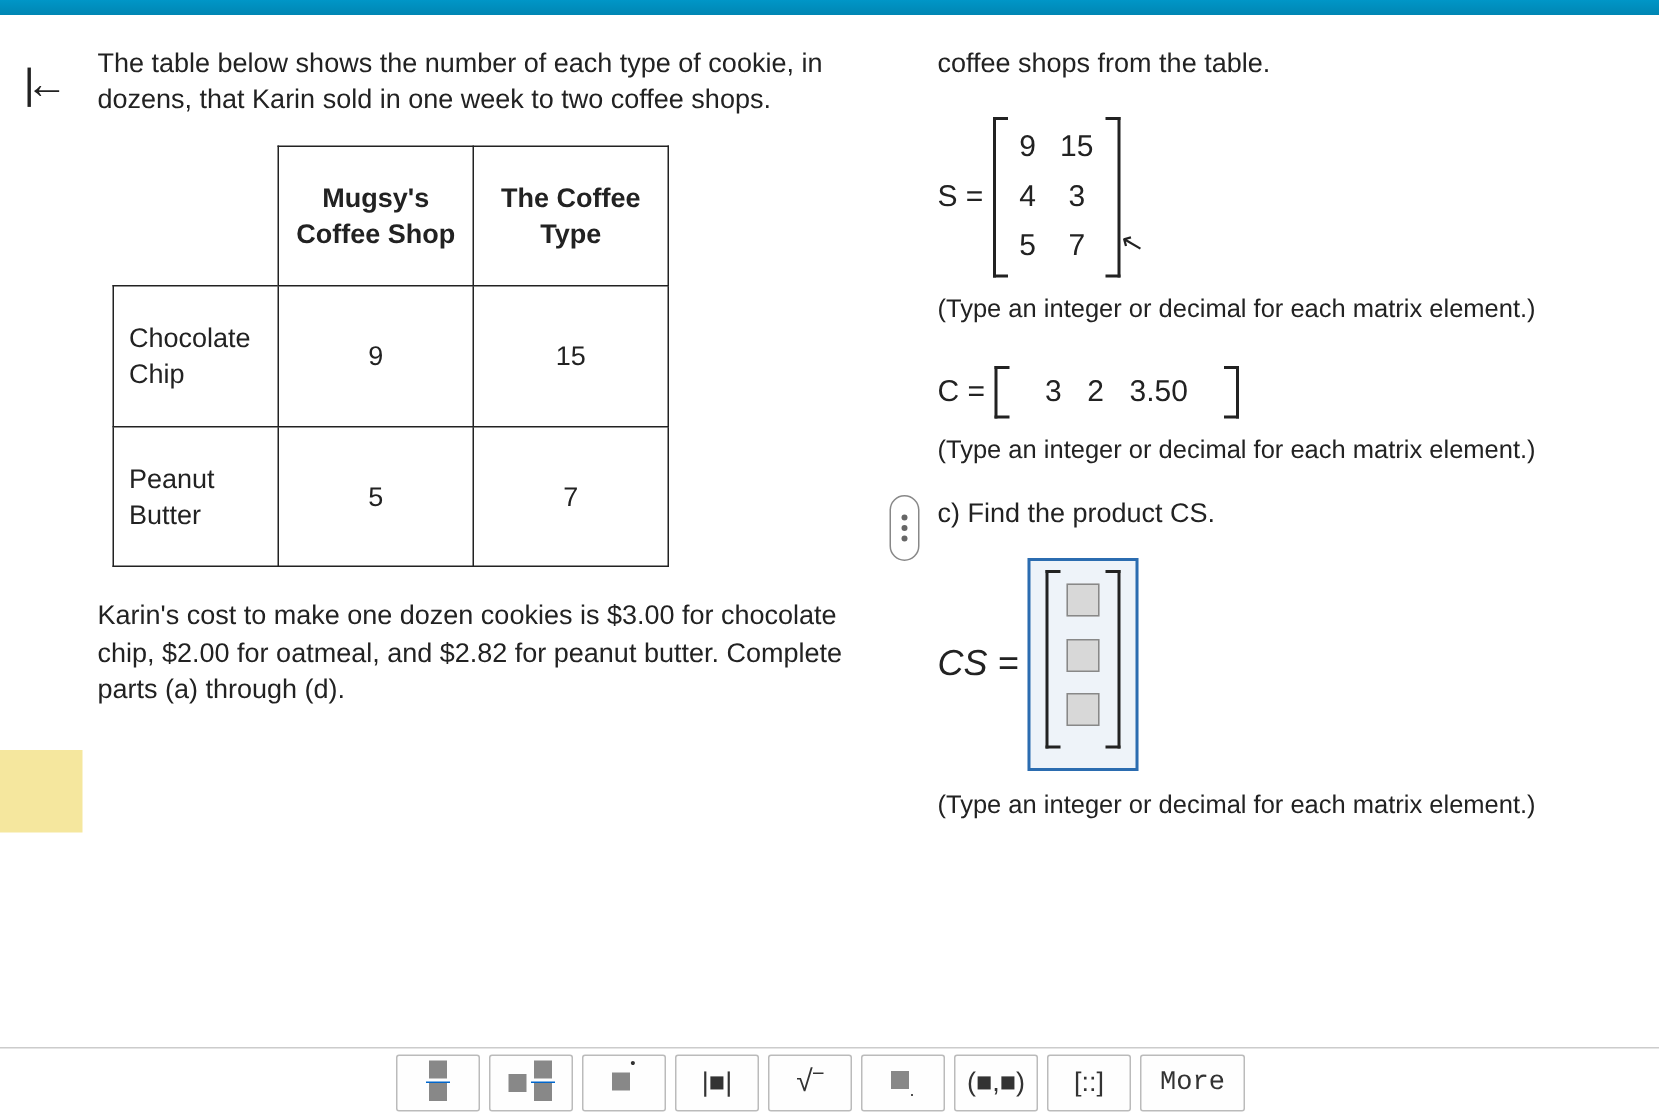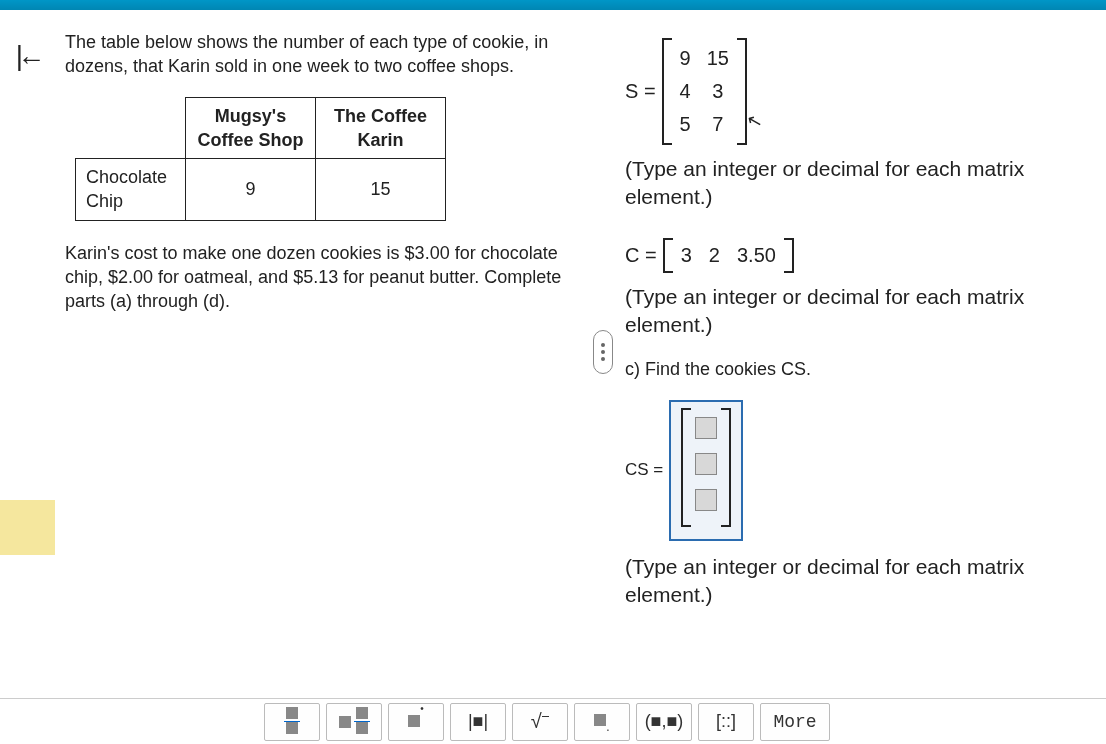--- a/index.html
+++ b/index.html
@@ -55,21 +55,21 @@
     position: relative;
   }
   .intro { margin-bottom: 18px; }
   table.data {
     border-collapse: collapse;
     margin-left: 10px;
     margin-bottom: 20px;
   }
   table.data th, table.data td {
     border: 1.5px solid #222;
-    padding: 6px 10px;
+    padding: 22px 10px;
     text-align: center;
     font-size: 18px;
     font-weight: normal;
   }
   table.data th.row-head { text-align: left; font-weight: normal; width:110px;}
   table.data th.col-head { font-weight: bold; width:130px;}
   table.data .corner { border: none; }
   .cost-para { margin-top: 10px; }
 
   .matrix-wrap {
@@ -96,33 +96,33 @@
   .matrix td {
     padding: 3px 8px;
     text-align: center;
     font-size: 20px;
     min-width: 24px;
   }
 
   .row-matrix {
     display: inline-block;
     position: relative;
-    padding: 4px 12px;
+    padding: 4px 28px;
   }
   .row-matrix::before, .row-matrix::after {
     content:"";
     position:absolute; top:0; bottom:0; width:8px;
     border:2px solid #222;
   }
   .row-matrix::before { left:0; border-right:none;}
   .row-matrix::after  { right:0; border-left:none;}
   .row-matrix span { padding: 0 6px; font-size:20px; }
 
   .hint {
-    font-size: 21px;
+    font-size: 17px;
     margin: 4px 0 18px 0;
   }
   .part-label { margin-bottom: 10px; }
 
   .cs-matrix {
     display:inline-block;
     position:relative;
     padding: 6px 10px;
     border: 2px solid #2b6cb0;
     background: #eef3f9;
@@ -218,41 +218,47 @@
   <div class="content">
 
     <div class="col-left">
       <div class="intro">The table below shows the number of each type of cookie, in dozens, that Karin sold in one week to two coffee shops.</div>
 
       <table class="data">
         <tbody>
             <tr>
           <th class="corner"></th>
           <th class="col-head">Mugsy's Coffee Shop</th>
-          <th class="col-head">The Coffee Karin</th>
+          <th class="col-head">The Coffee Type</th>
         </tr>
         <tr>
           <th class="row-head">Chocolate Chip</th>
           <td>9</td>
           <td>15</td>
         </tr>
+        <tr>
+          <th class="row-head">Peanut Butter</th>
+          <td>5</td>
+          <td>7</td>
+        </tr>
       </tbody>
         </table>
 
-      <div class="cost-para">Karin's cost to make one dozen cookies is $3.00 for chocolate chip, $2.00 for oatmeal, and $5.13 for peanut butter. Complete parts (a) through (d).</div>
+      <div class="cost-para">Karin's cost to make one dozen cookies is $3.00 for chocolate chip, $2.00 for oatmeal, and $2.82 for peanut butter. Complete parts (a) through (d).</div>
     </div>
 
     <div class="col-right">
 
       <div class="divider-handle">
         <span></span>
           <span></span>
           <span></span>
       </div>
 
+      <div style="margin-bottom:16px;">coffee shops from the table.</div>
 
       <div class="matrix-wrap">
         <span style="font-size:20px;">S =</span>
         <div class="matrix">
           <table>
             <tbody>
                 <tr>
                   <td>9</td>
                   <td>15</td>
                 </tr>
@@ -277,24 +283,24 @@
         <span style="font-size:20px;">C =</span>
         <div class="row-matrix">
           <span>3</span>
           <span>2</span>
           <span>3.50</span>
         </div>
       </div>
 
       <div class="hint">(Type an integer or decimal for each matrix element.)</div>
 
-      <div class="part-label">c) Find the cookies CS.</div>
+      <div class="part-label">c) Find the product CS.</div>
 
       <div class="matrix-wrap">
-        <span style="font-size:17px;">CS =</span>
+        <span style="font-size:24px;font-style:italic;">CS =</span>
         <div class="cs-matrix">
           <div class="bracket-outer">
             <table>
               <tbody>
                   <tr>
                     <td><span class="input-cell"></span></td>
                   </tr>
               <tr>
                     <td><span class="input-cell"></span></td>
                   </tr>

